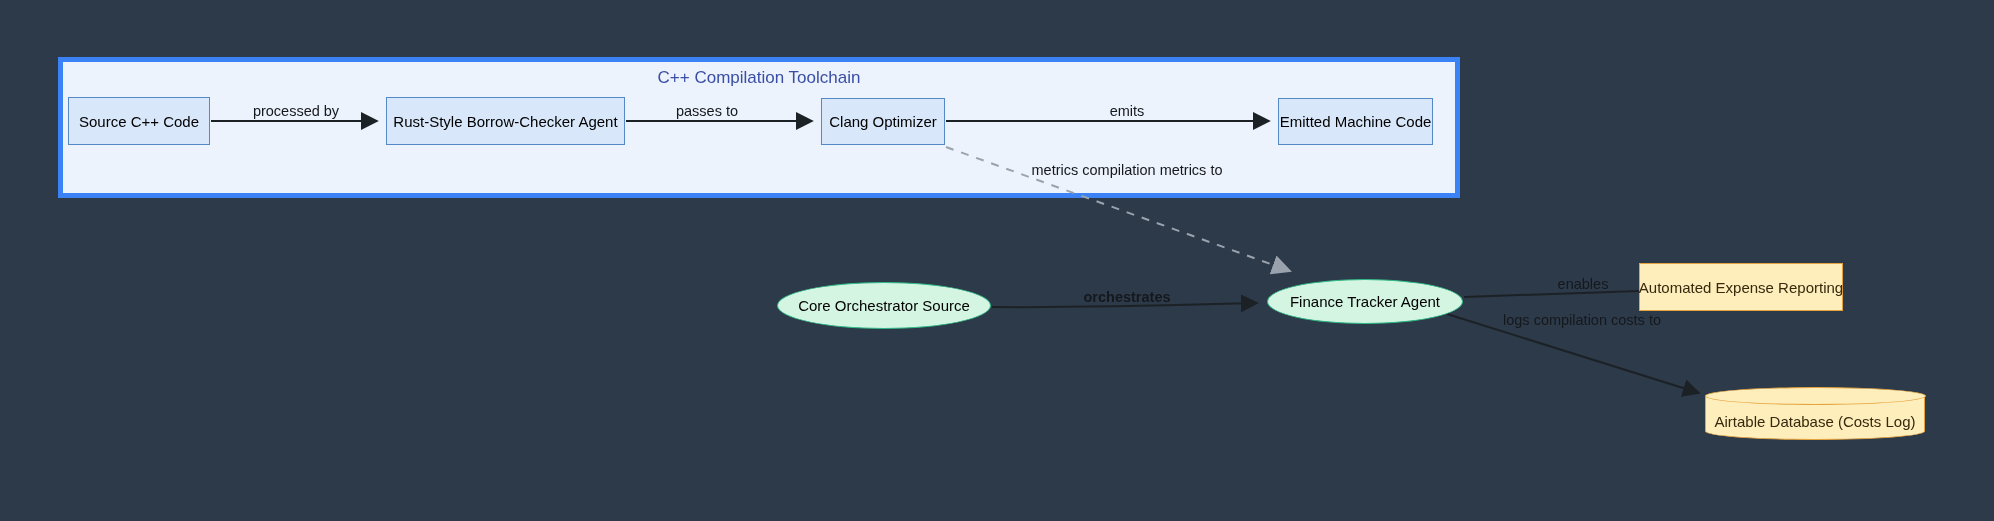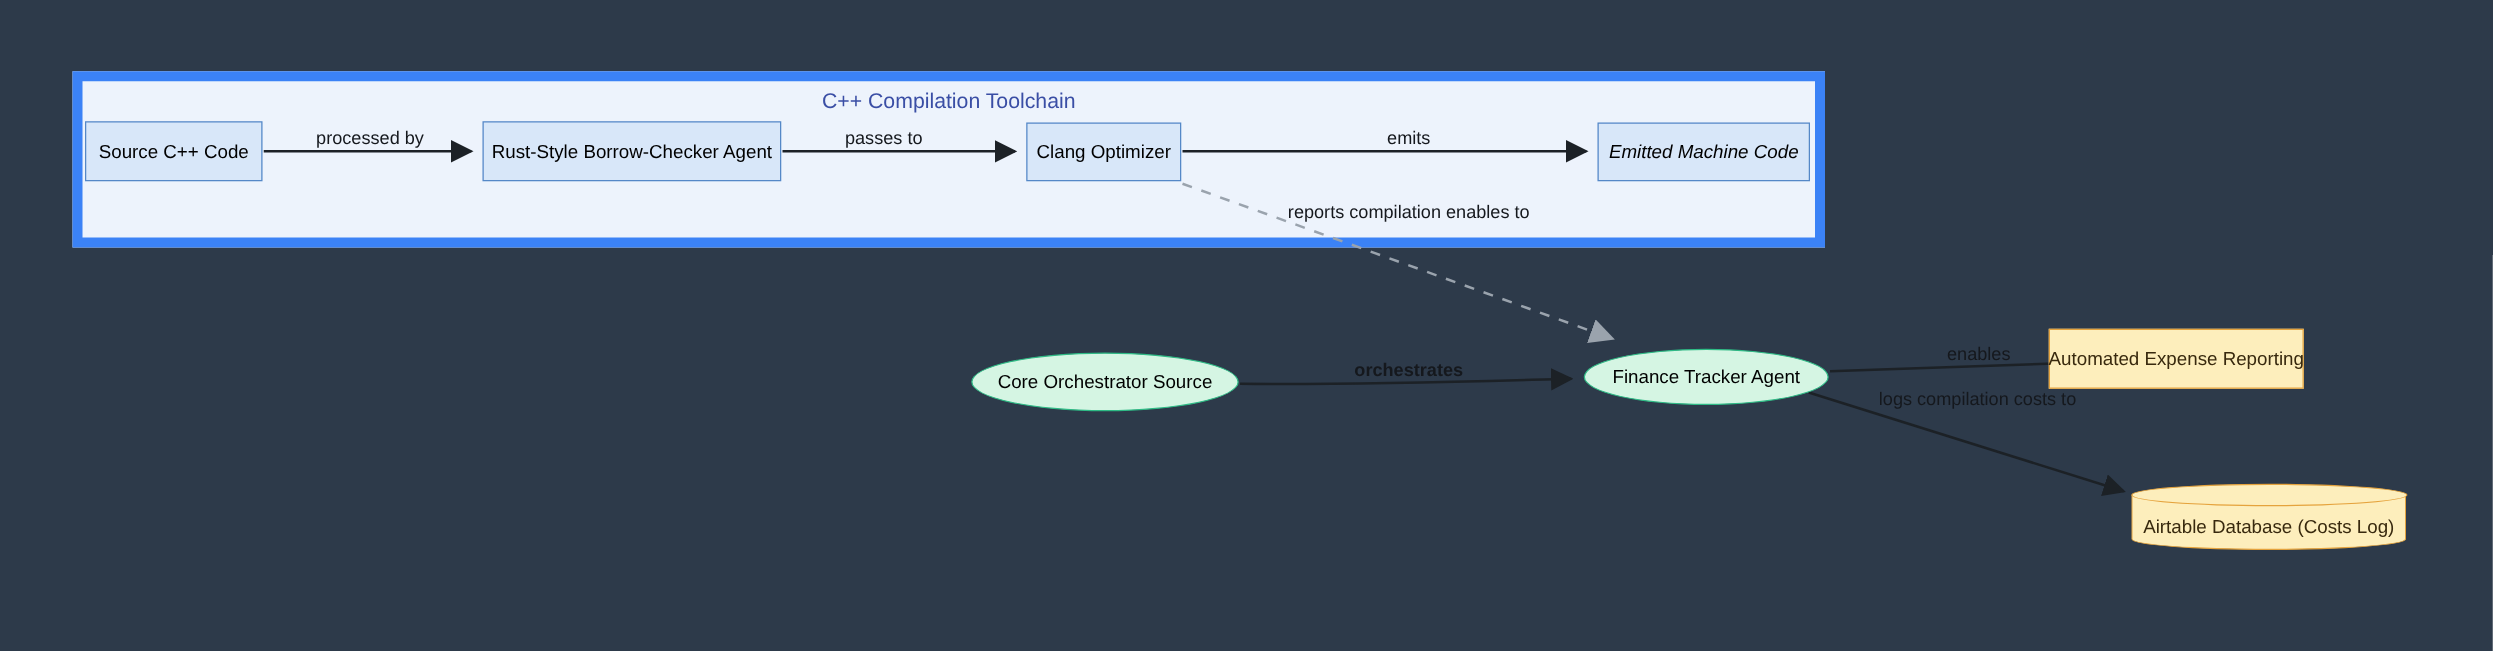--- a/index.html
+++ b/index.html
@@ -11,21 +11,21 @@
     overflow:hidden;
   }
   .cluster {
     position:absolute;
     box-sizing:border-box;
     z-index:1;
   }
   .cluster-blue {
     left:58px; top:57px; width:1402px; height:141px;
     background:#edf3fc;
-    border:8px solid #3b82f6;
+    border:5px solid #3b82f6;
   }
   .cluster-green {
     left:766px; top:224px; width:1167px; height:237px;
     background:#e9faf1;
     border:2px solid #2a9d7a;
   }
   .cluster-title {
     position:absolute; top:6px; left:0; width:100%;
     text-align:center;
     font-size:17px;
@@ -48,21 +48,21 @@
     z-index:3;
     white-space:nowrap;
   }
   .node-blue { background:#d8e7f9; border:1.5px solid #5588c7; }
   .node-green { background:#d5f5e3; border:1.5px solid #2eba85; border-radius:50%; }
   .node-orange { background:#fdeebc; border:1.5px solid #e5a33d; color:#38290e; }
 
   #n-source  { left:68px;   top:97px;  width:142px; height:48px; }
   #n-borrow  { left:386px;  top:97px;  width:239px; height:48px; }
   #n-clang   { left:821px;  top:98px;  width:124px; height:47px; }
-  #n-emitted { left:1278px; top:98px;  width:170px; height:47px;font-style:italic; }
+  #n-emitted { left:1278px; top:98px;  width:155px; height:47px; }
   #n-orch    { left:777px;  top:282px; width:214px; height:47px; }
   #n-fin     { left:1267px; top:279px; width:196px; height:45px; }
   #n-exp     { left:1639px; top:263px; width:204px; height:48px;text-align:center; }
 
   .node-cyl {
     left:1705px; top:396px; width:220px; height:44px;
     background:#fdeebc;
     border:1.5px solid #e5a33d;
     border-top:none;
     border-radius:0 0 50% 50% / 0 0 20% 20%;
@@ -145,18 +145,18 @@
   <div id="n-exp" class="node node-orange">
     <span>Automated Expense Reporting</span>
   </div>
   <div class="node node-cyl node-orange">
     <span>Airtable Database (Costs Log)</span>
   </div>
 
   <div id="lb-processed" class="edge-label">processed by</div>
   <div id="lb-passes" class="edge-label">passes to</div>
   <div id="lb-emits" class="edge-label">emits</div>
-  <div id="lb-reports" class="edge-label">reports compilation enables to</div>
+  <div id="lb-reports" class="edge-label">metrics compilation metrics to</div>
   <div id="lb-orchestrates" class="edge-label">orchestrates</div>
   <div id="lb-enables" class="edge-label">enables</div>
   <div id="lb-logs" class="edge-label">logs compilation costs to</div>
 
 </div>
 
 </body></html>

